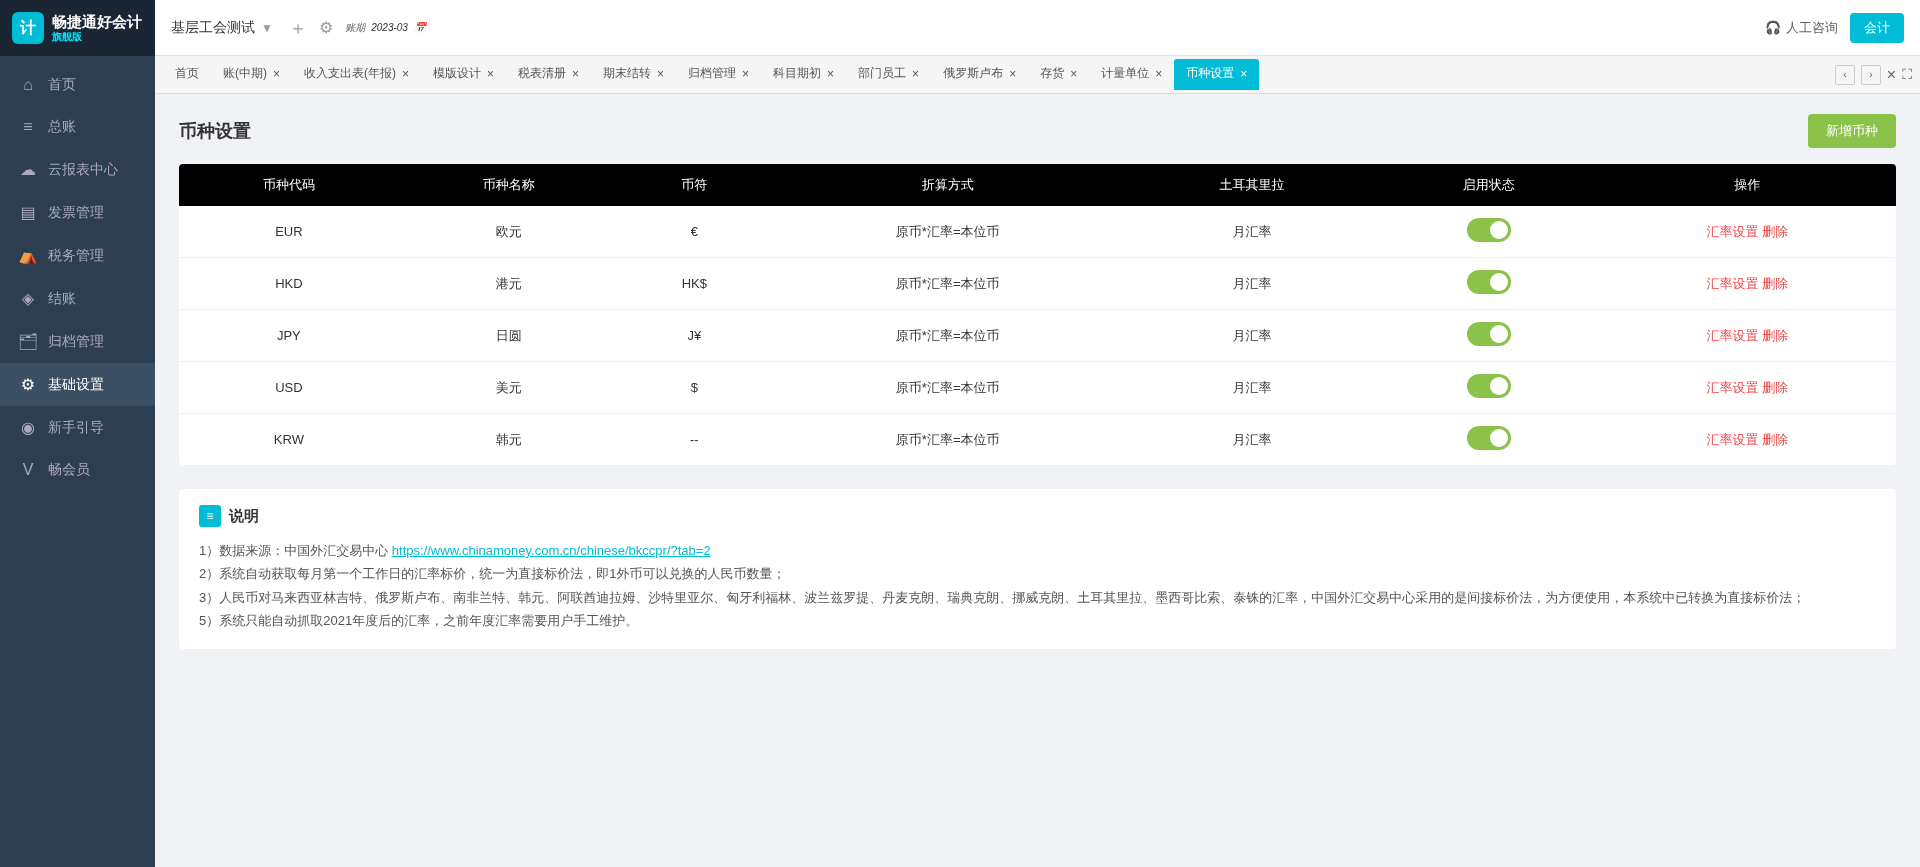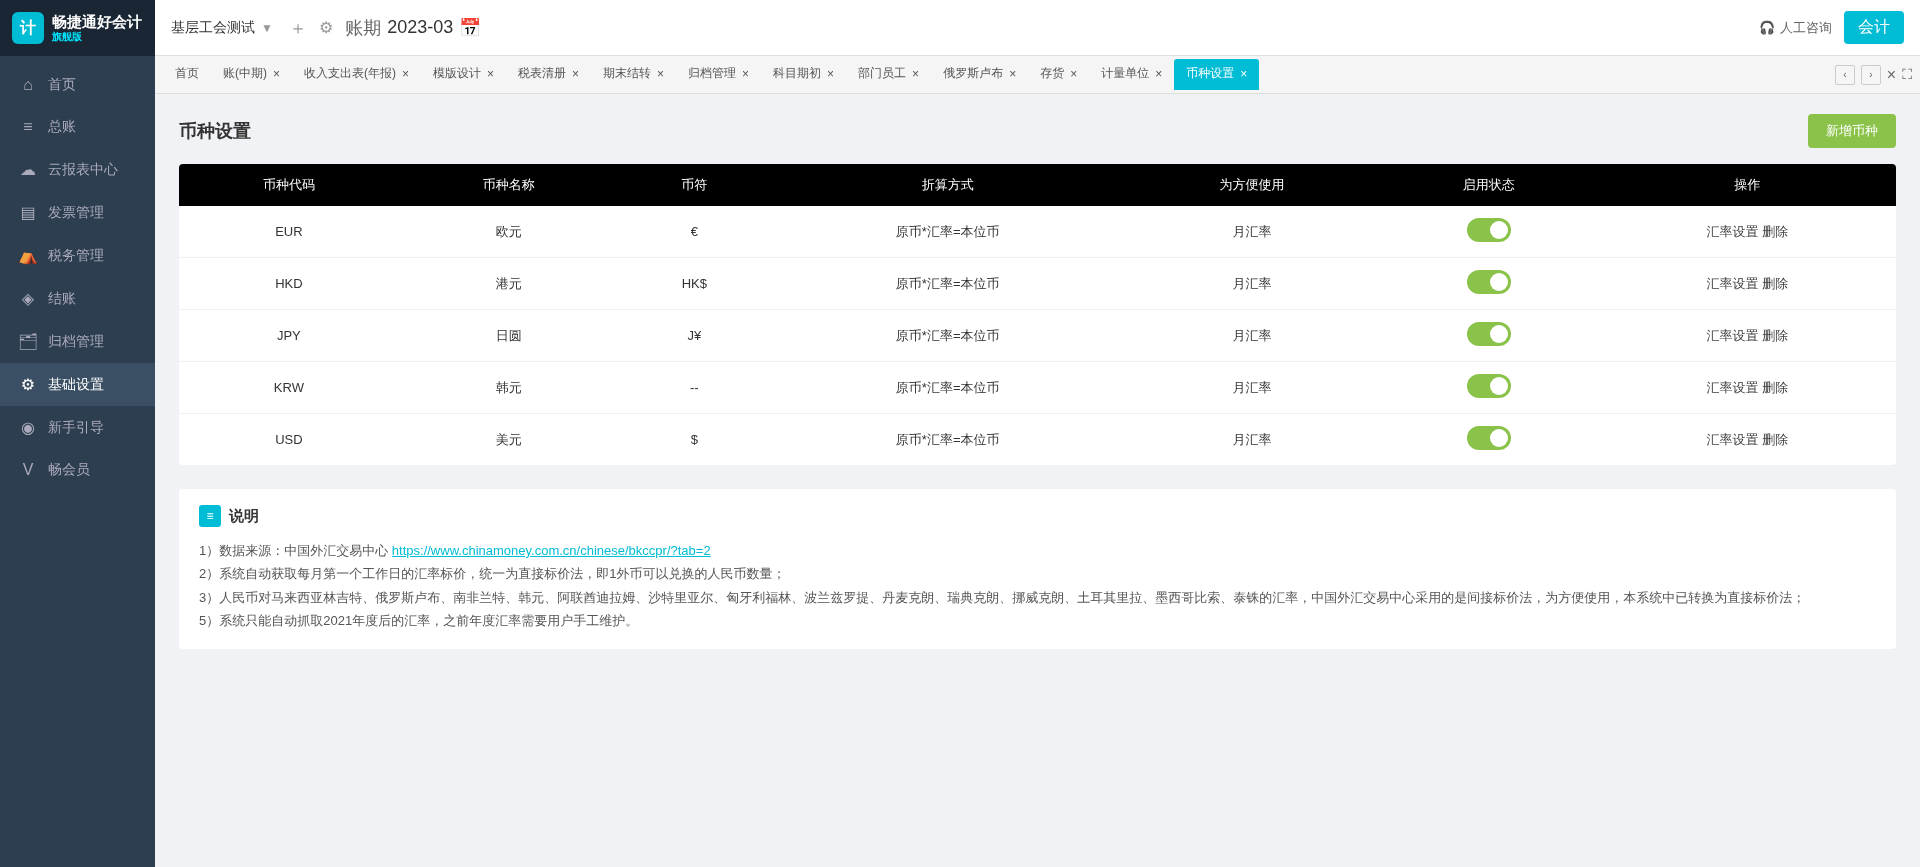--- a/index.html
+++ b/index.html
@@ -76,40 +76,40 @@
     .topbar-company {
       display: flex; align-items: center; gap: 6px;
       font-size: 14px; color: #333; font-weight: 500;
       cursor: pointer;
     }
     .topbar-company-arrow { color: #999; font-size: 12px; }
     .topbar-add { color: #999; font-size: 18px; cursor: pointer; margin-left: 4px; }
     .topbar-settings { color: #999; font-size: 16px; cursor: pointer; }
     .topbar-period {
       display: flex; align-items: center; gap: 6px;
-      font-size: 18px; color: #333;
+      font-size: 10px; color: #333; font-style: italic;
     }
     .topbar-period-label { color: #666; }
     .topbar-period-value { color: #333; font-weight: 500; }
     .topbar-period-icon { color: #00bcd4; cursor: pointer; }
     .topbar-right {
       margin-left: auto;
       display: flex; align-items: center; gap: 12px;
     }
     .topbar-support {
       display: flex; align-items: center; gap: 4px;
       color: #666; font-size: 13px; cursor: pointer;
     }
     .topbar-user-btn {
       background: #00bcd4;
       color: white;
       border: none;
       padding: 6px 14px;
       border-radius: 4px;
-      font-size: 16px;
+      font-size: 13px;
       cursor: pointer;
     }
 
     
     .tabbar {
       background: #f5f5f5;
       border-bottom: 1px solid #ddd;
       display: flex;
       align-items: center;
       padding: 0 8px;
@@ -203,21 +203,21 @@
       border-bottom: 1px solid #f0f0f0;
     }
     .data-table tbody tr:last-child { border-bottom: none; }
     .data-table tbody td {
       padding: 12px 16px;
       text-align: center;
       font-size: 13px;
       color: #333;
     }
     .action-link {
-      color: #404040;
+      color: #ef4444;
       cursor: pointer;
       margin: 0 0;
       text-decoration: none;
       font-size: 13px;
     }
 
     
     .toggle-switch {
       display: inline-block;
       width: 44px; height: 24px;
@@ -407,21 +407,21 @@
       <button class="btn-add">新增币种</button>
     </div>
 
     <table class="data-table">
       <thead>
         <tr>
           <th>币种代码</th>
           <th>币种名称</th>
           <th>币符</th>
           <th>折算方式</th>
-          <th>为方便使用</th>
+          <th>土耳其里拉</th>
           <th>启用状态</th>
           <th>操作</th>
         </tr>
       </thead>
       <tbody id="currency-tbody">
       <tr>
     <td>EUR</td>
     <td>欧元</td>
     <td>€</td>
     <td>原币*汇率=本位币</td>
@@ -456,37 +456,37 @@
     <td>月汇率</td>
     <td>
       <div class="toggle-switch"></div>
     </td>
     <td>
       <span class="action-link">汇率设置</span>
       <span class="action-link">删除</span>
     </td>
   </tr>
           <tr>
+    <td>USD</td>
+    <td>美元</td>
+    <td>$</td>
+    <td>原币*汇率=本位币</td>
+    <td>月汇率</td>
+    <td>
+      <div class="toggle-switch"></div>
+    </td>
+    <td>
+      <span class="action-link">汇率设置</span>
+      <span class="action-link">删除</span>
+    </td>
+  </tr>
+          <tr>
     <td>KRW</td>
     <td>韩元</td>
     <td>--</td>
-    <td>原币*汇率=本位币</td>
-    <td>月汇率</td>
-    <td>
-      <div class="toggle-switch"></div>
-    </td>
-    <td>
-      <span class="action-link">汇率设置</span>
-      <span class="action-link">删除</span>
-    </td>
-  </tr>
-          <tr>
-    <td>USD</td>
-    <td>美元</td>
-    <td>$</td>
     <td>原币*汇率=本位币</td>
     <td>月汇率</td>
     <td>
       <div class="toggle-switch"></div>
     </td>
     <td>
       <span class="action-link">汇率设置</span>
       <span class="action-link">删除</span>
     </td>
   </tr>

